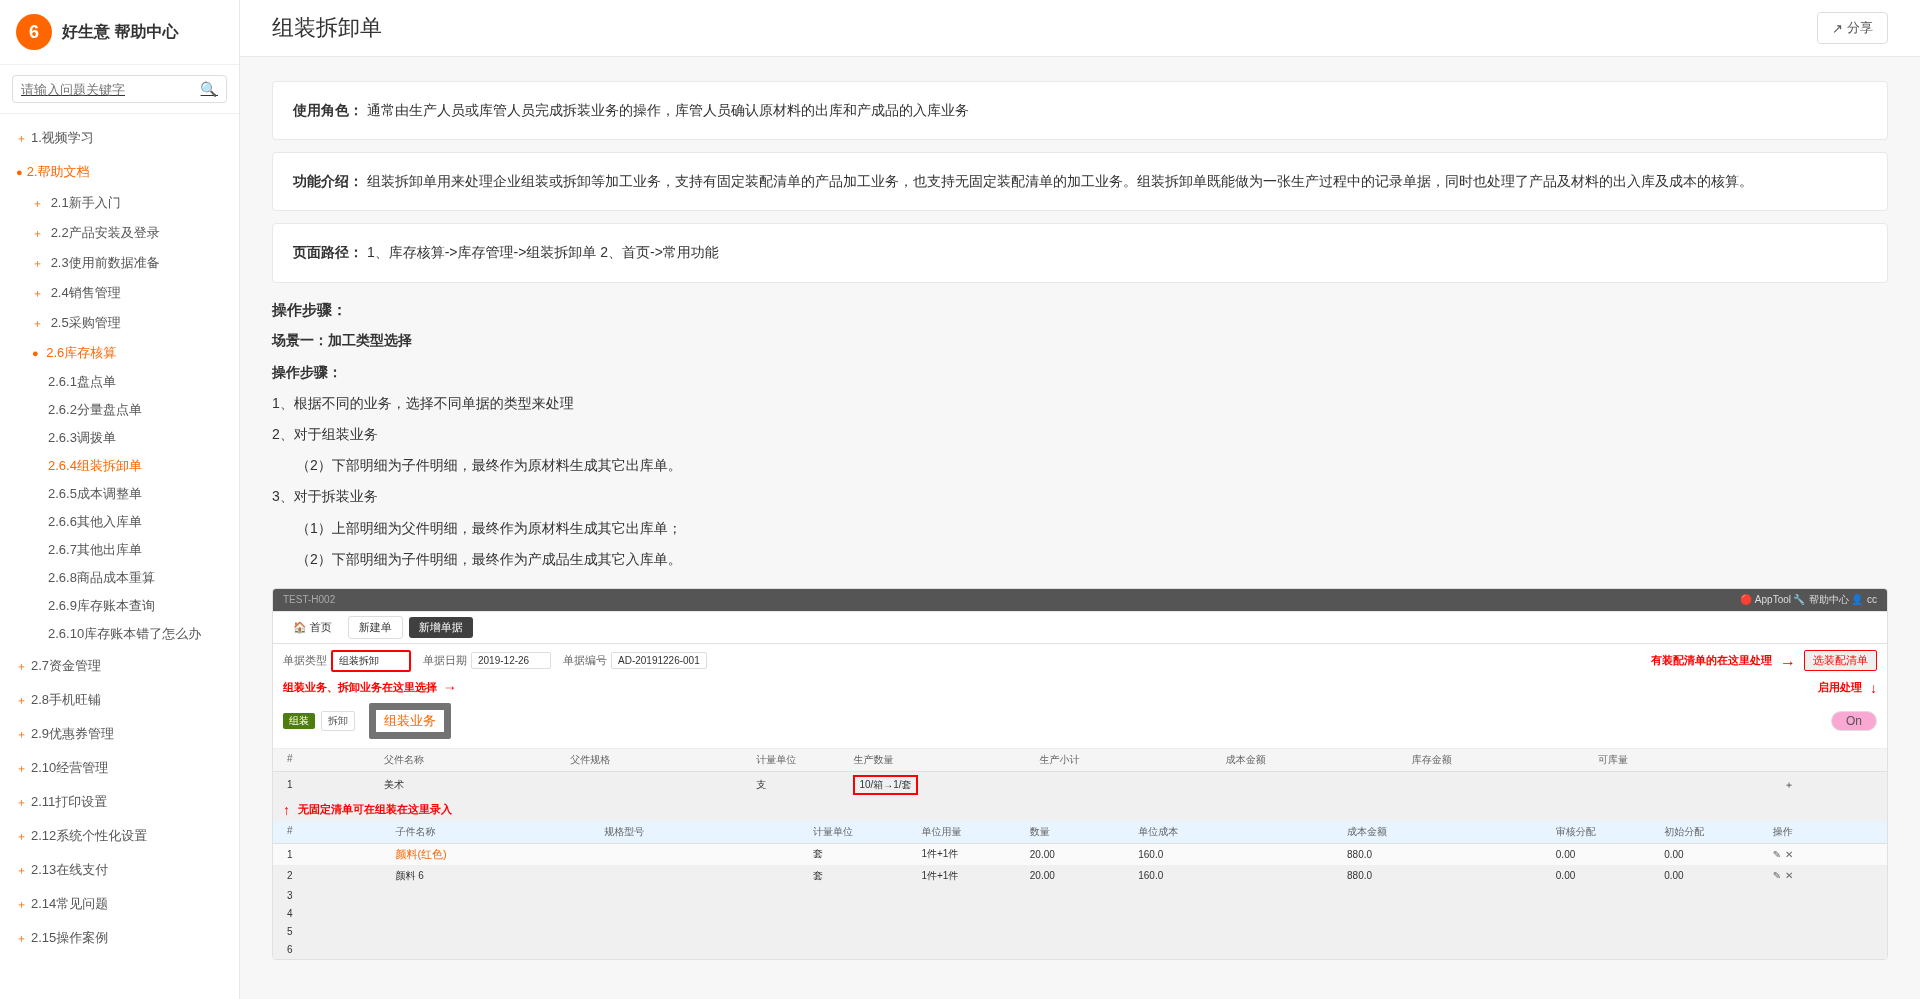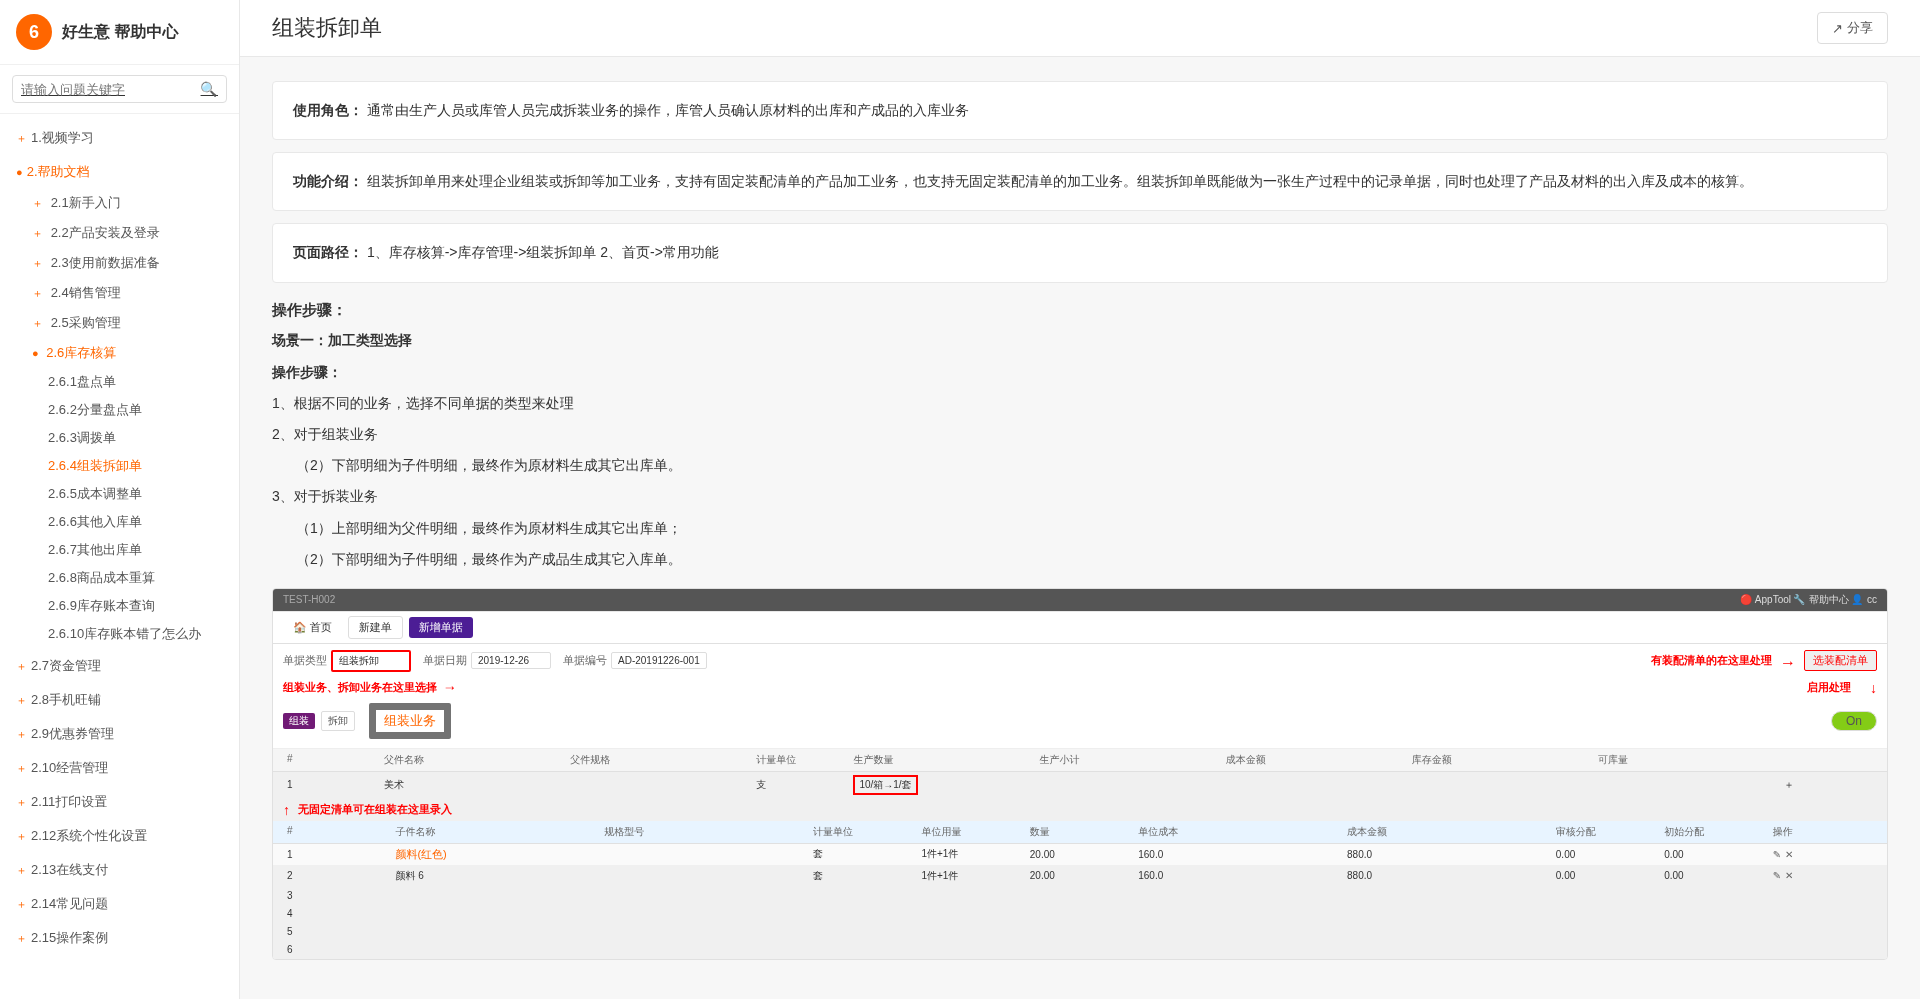--- a/index.html
+++ b/index.html
@@ -250,26 +250,26 @@
     }
 
     .app-tab {
       padding: 3px 10px;
       border-radius: 3px;
       cursor: pointer;
       font-size: 11px;
     }
 
     .app-tab.orange {
-      background: #4c1d95;
+      background: #404040;
       color: #fff;
     }
 
     .orange-label {
-      background: #701a75;
+      background: #4d7c0f;
       color: #fff;
       padding: 1px 6px;
       border-radius: 2px;
       font-size: 10px;
     }
 
     .red-outline-box {
       border: 2px solid red;
       display: inline-block;
       padding: 1px 4px;
@@ -558,33 +558,33 @@
               <span class="red-annotation">有装配清单的在这里处理</span>
               <span style="color:red; font-size:16px;">→</span>
               <button class="annotation-box" style="cursor:pointer;">选装配清单</button>
             </div>
           </div>
 
           <div style="display:flex; align-items:center; gap:10px; padding:4px 0;">
             <span class="red-annotation">组装业务、拆卸业务在这里选择</span>
             <span style="color:red; font-size:14px; transform:rotate(90deg); display:inline-block;">↑</span>
 
-            <div style="margin-left:auto; display:flex; align-items:center; gap:19px;">
+            <div style="margin-left:auto; display:flex; align-items:center; gap:8px;">
               <span class="red-annotation">启用处理</span>
               <span style="color:red; font-size:14px;">↓</span>
             </div>
           </div>
 
           <div style="display:flex; align-items:center; gap:6px; padding:3px 0;">
             <span class="orange-label">组装</span>
             <span style="font-size:10px; border:1px solid #ddd; padding:2px 6px; border-radius:2px; color:#555;">拆卸</span>
             <span style="border: 7px solid #737373; padding:2px 8px; border-radius:2px; font-size:13px; color:#f60; margin-left:8px;font-family:Liberation Mono, monospace;">组装业务</span>
 
             <div style="margin-left: auto; display:flex; align-items:center; gap:6px;">
-              <span style="font-size:12px; border:1px solid #ddd; padding:2px 14px; border-radius:10px; background:#84cc16; color:#555;">On</span>
+              <span style="font-size:12px; border:1px solid #ddd; padding:2px 14px; border-radius:10px; background:#f9a8d4; color:#555;">On</span>
             </div>
           </div>
         </div>
 
         <div class="app-table-header">
           <div class="cell-sm">#</div>
           <div class="cell">父件名称</div>
           <div class="cell">父件规格</div>
           <div class="cell-sm">计量单位</div>
           <div class="cell">生产数量</div>

